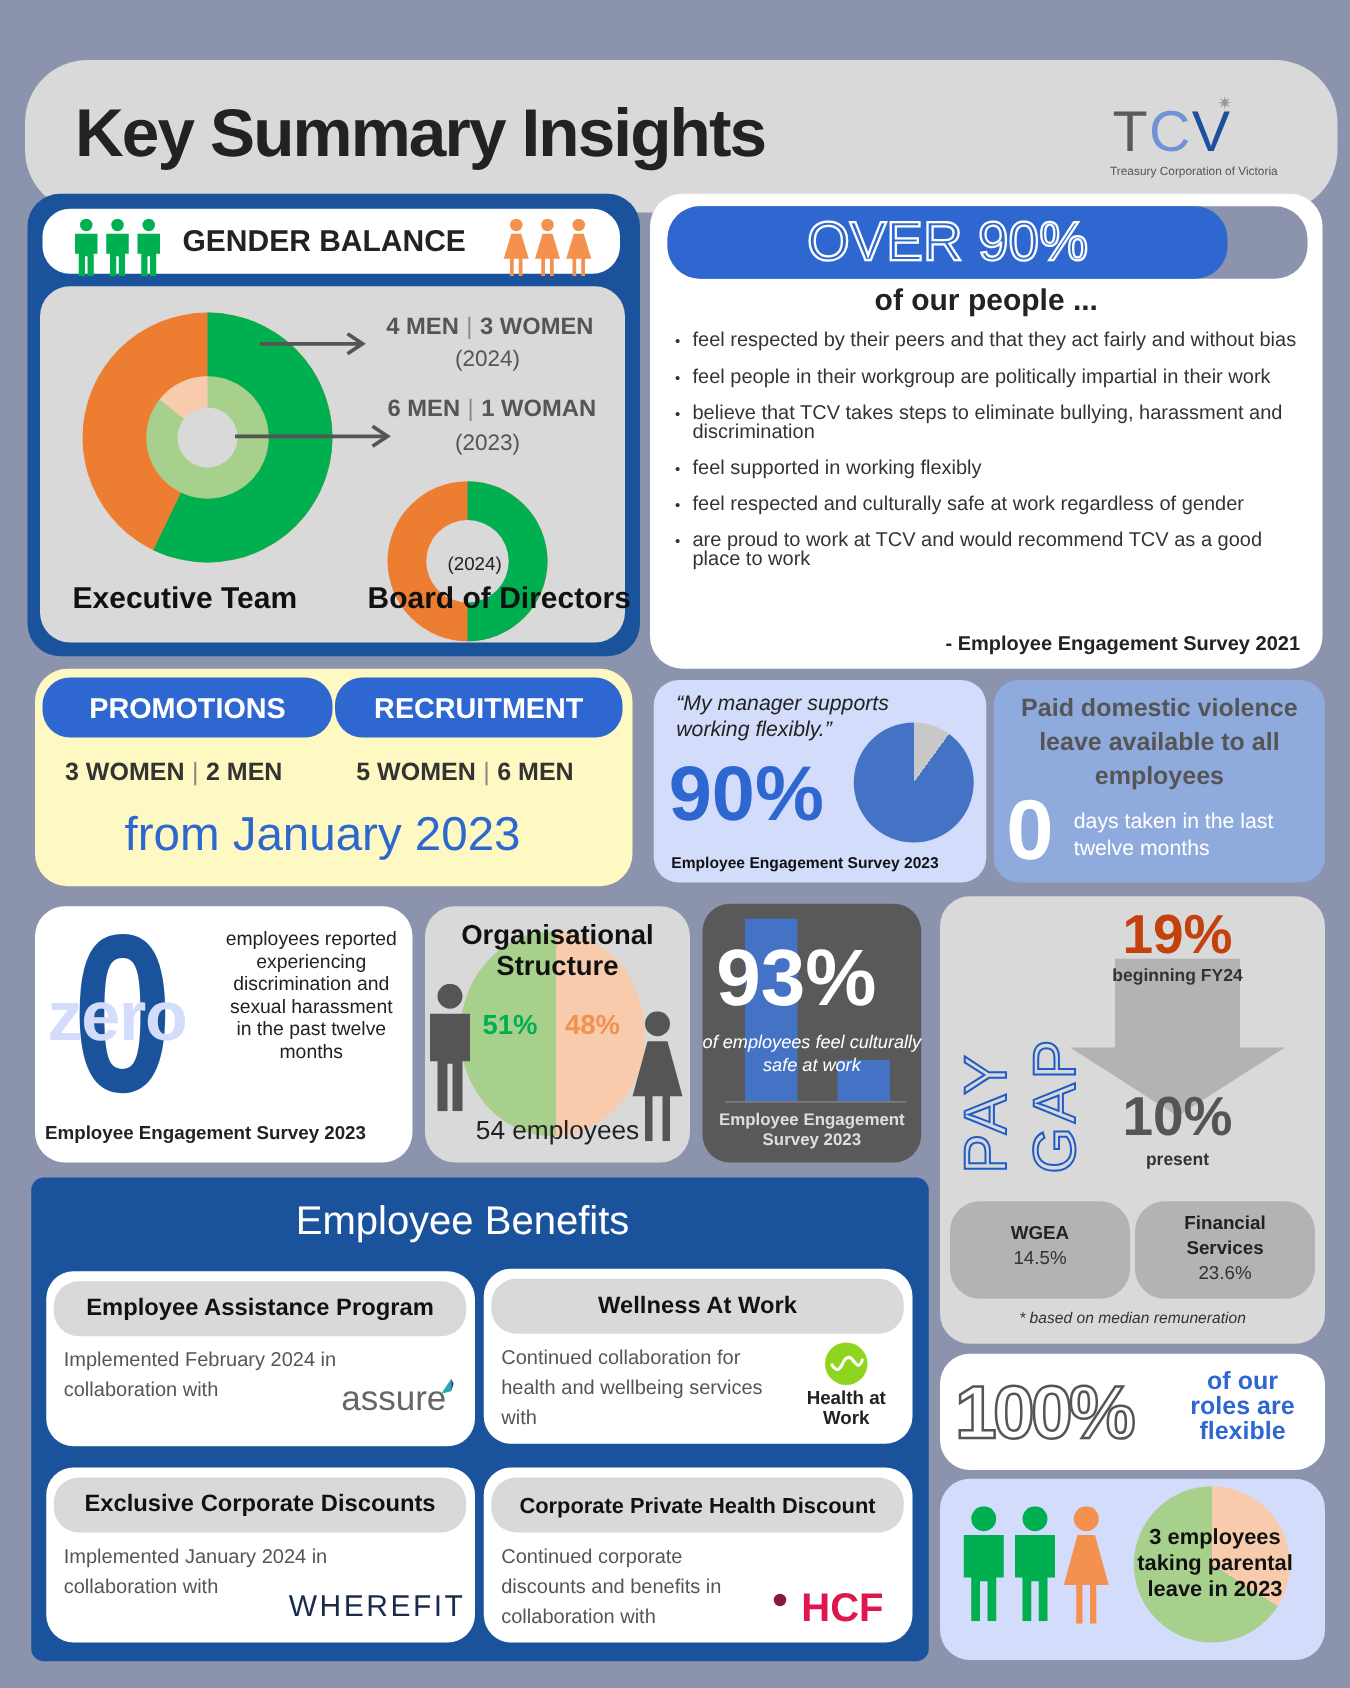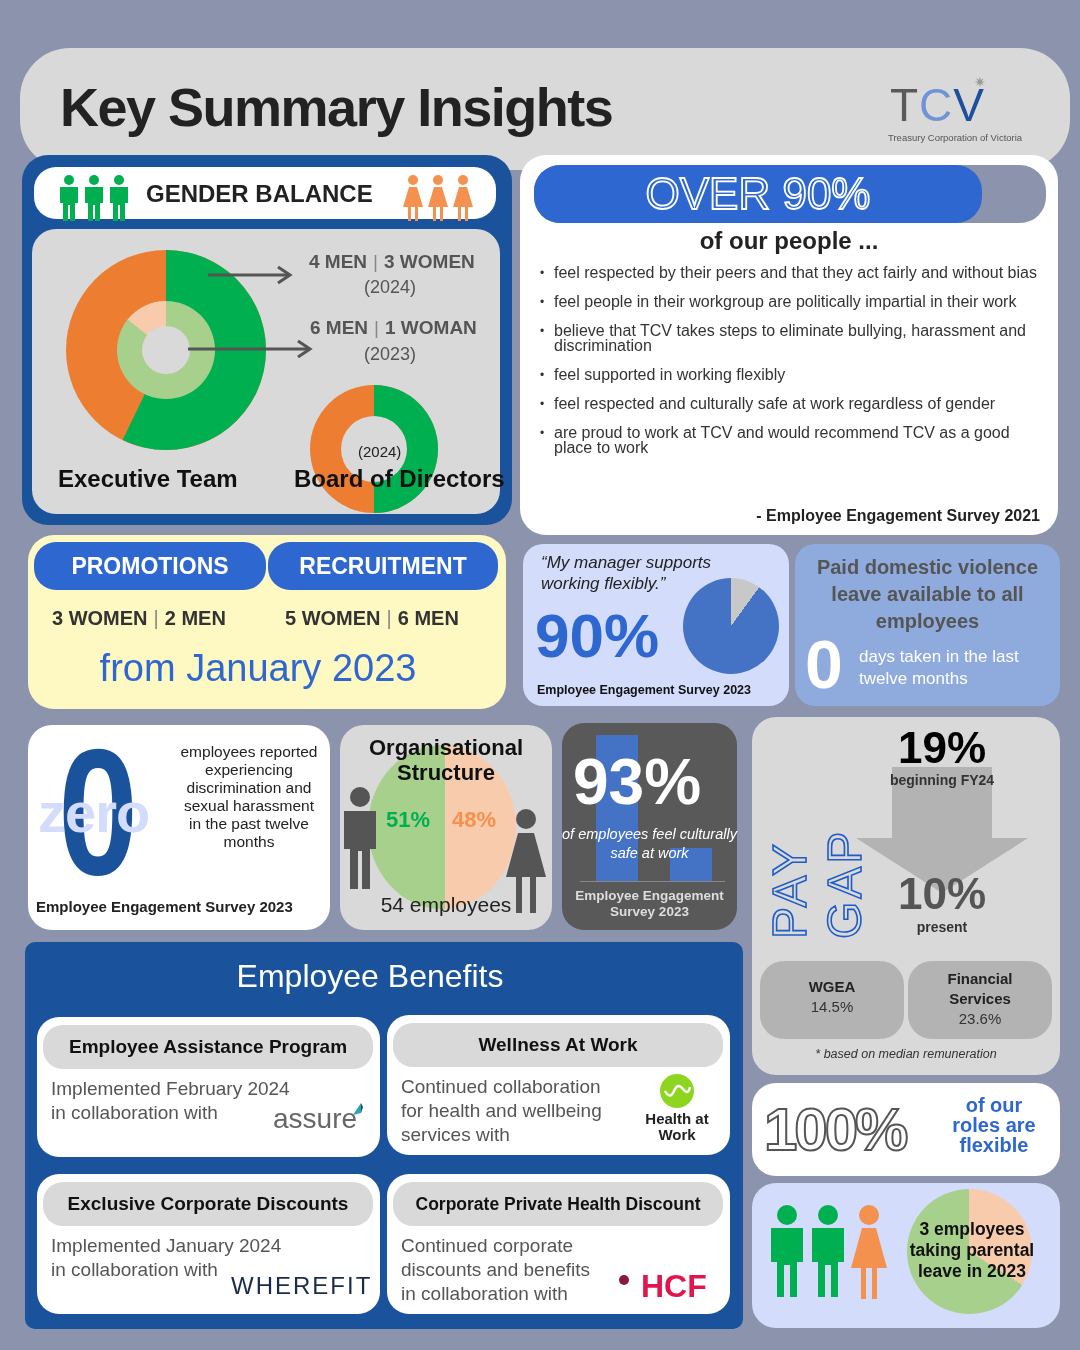--- a/index.html
+++ b/index.html
@@ -84,35 +84,35 @@
   #safe-base { left: 18px; top: 158px; width: 145px; height: 1px; background: #888; }
   #safe-pct { left: 0; top: 22px; width: 150px; text-align: center; font-size: 64px; font-weight: 700; color: #fff; }
   #safe-text { left: 0; top: 102px; width: 175px; text-align: center; font-size: 14.5px; font-style: italic; color: #fff; line-height: 19px; }
   #safe-src { left: 0; top: 165px; width: 175px; text-align: center; font-size: 13.5px; font-weight: 700; color: #ddd; line-height: 16px; }
 
   
   #pay { left: 752px; top: 717px; width: 308px; height: 358px; background: #d9d9d9; border-radius: 24px; }
   #pay-vert { left: 10px; top: 222px; width: 210px; transform: rotate(-90deg); transform-origin: 0 0; font-size: 48px; color: #d9d9d9; -webkit-text-stroke: 1.6px #1f5cc7; letter-spacing: 3px; }
   #pay-arrow-body { left: 140px; top: 50px; width: 100px; height: 72px; background: #b3b3b3; }
   #pay-arrow-head { left: 104px; top: 121px; width: 0; height: 0; border-left: 86px solid transparent; border-right: 86px solid transparent; border-top: 55px solid #b3b3b3; }
-  #pay-19 { left: 100px; top: 6px; width: 180px; text-align: center; font-size: 44px; font-weight: 700; color: #000000; }
+  #pay-19 { left: 100px; top: 6px; width: 180px; text-align: center; font-size: 44px; font-weight: 700; color: #c2410c; }
   #pay-19-lbl { left: 100px; top: 55px; width: 180px; text-align: center; font-size: 14px; font-weight: 700; color: #333; }
   #pay-10 { left: 100px; top: 152px; width: 180px; text-align: center; font-size: 44px; font-weight: 700; color: #555; }
   #pay-10-lbl { left: 100px; top: 202px; width: 180px; text-align: center; font-size: 14px; font-weight: 700; color: #333; }
   .pay-box { position: absolute; top: 244px; width: 144px; height: 78px; background: #b3b3b3; border-radius: 24px; text-align: center; }
   .pay-box .lbl { font-size: 15px; font-weight: 700; color: #222; line-height: 20px; }
   .pay-box .val { font-size: 15px; color: #333; line-height: 20px; }
   #pay-note { left: 0; top: 330px; width: 308px; text-align: center; font-size: 12.5px; font-style: italic; color: #333; }
 
   
   #benefits { left: 25px; top: 942px; width: 718px; height: 387px; background: #1a539c; border-radius: 10px; }
   #benefits-title { left: 0; top: 16px; width: 690px; text-align: center; font-size: 32px; color: #fff; }
   .bcard { position: absolute; width: 343px; height: 140px; background: #fff; border-radius: 22px; }
   .bcard .bhead { position: absolute; left: 6px; top: 8px; width: 330px; height: 44px; background: #d9d9d9; border-radius: 20px; text-align: center; line-height: 44px; font-size: 19px; font-weight: 700; color: #111; white-space: nowrap; }
-  .bcard .btext { position: absolute; left: 14px; top: 60px; font-size: 19px; color: #555; line-height: 24px; }
+  .bcard .btext { position: absolute; left: 14px; top: 60px; font-size: 16px; color: #555; line-height: 24px; }
   .brand { position: absolute; }
 
   
   #flex { left: 752px; top: 1083px; width: 308px; height: 93px; background: #fff; border-radius: 24px; }
   #flex-pct { left: 12px; top: 12px; font-size: 60px; font-weight: 700; color: #fff; -webkit-text-stroke: 2px #555; letter-spacing: -3px; }
   #flex-text { left: 188px; top: 12px; width: 108px; text-align: center; font-size: 20px; font-weight: 700; color: #2e67cf; line-height: 20px; }
 
   
   #parental { left: 752px; top: 1183px; width: 308px; height: 145px; background: #d3dcfb; border-radius: 24px; }
   #par-pie { left: 155px; top: 6px; width: 125px; height: 125px; border-radius: 50%; background: conic-gradient(#f8cbad 0 34%, #a8d08d 34% 100%); }

